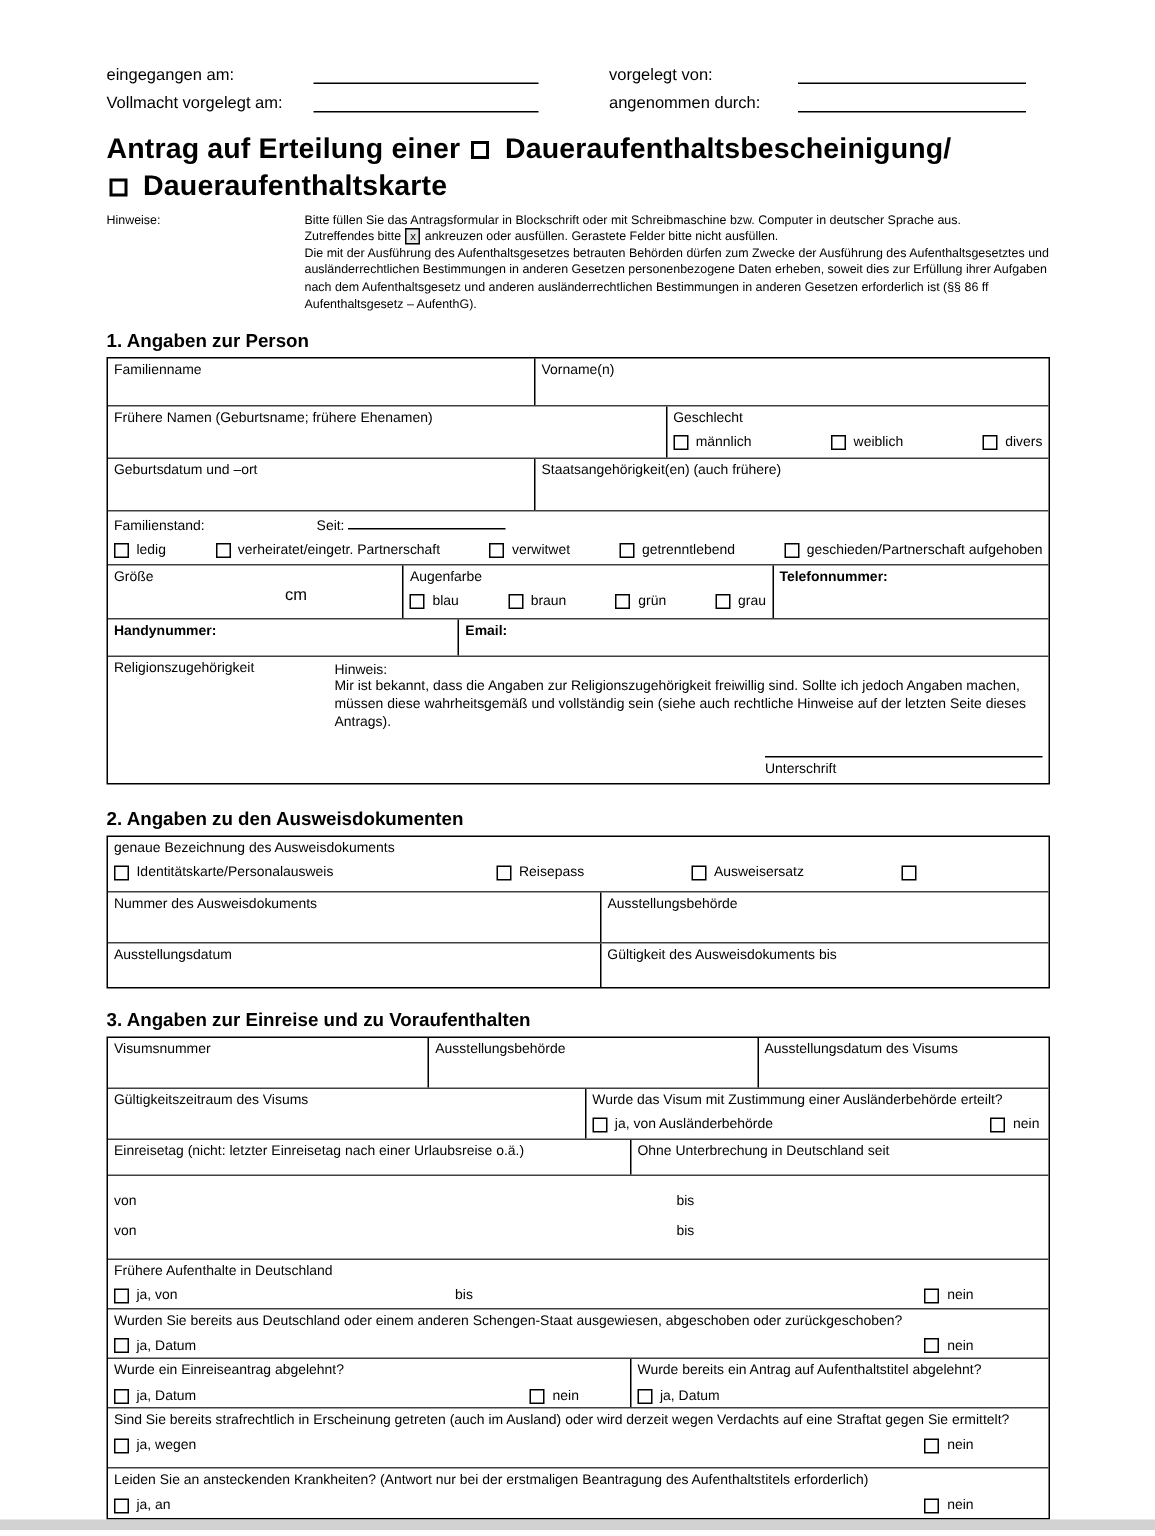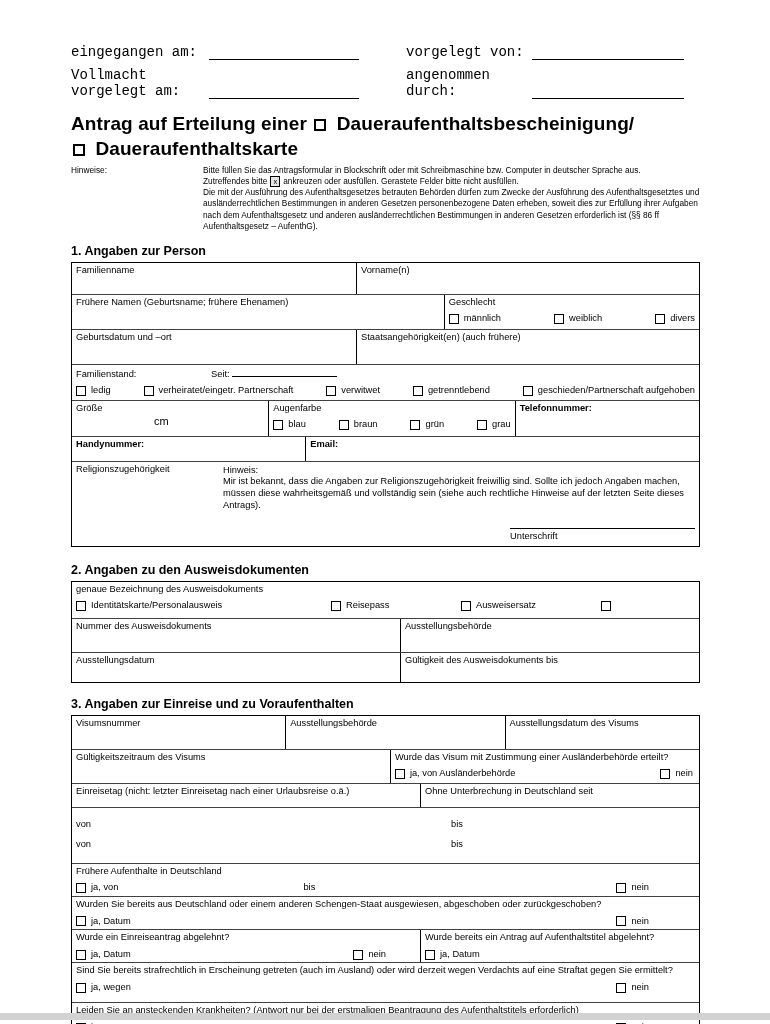--- a/index.html
+++ b/index.html
@@ -1,21 +1,21 @@
 <!DOCTYPE html>
 <html><head>
 <meta charset="utf-8">
 <style>
   * { box-sizing: border-box; margin: 0; padding: 0; }
   html, body { background: #ffffff; }
   body { font-family: "Liberation Sans", sans-serif; color: #000; }
   .page { width: 770px; height: 1024px; padding: 44px 70px 0 71px; position: relative; overflow: hidden; background: #fff; }
 
   
-  .meta-row { display: flex; align-items: flex-end; margin-bottom: 7px; font-size: 14px; font-family: Liberation Mono, monospace; }
+  .meta-row { display: flex; align-items: flex-end; margin-bottom: 7px; font-size: 11px; }
   .ml1 { width: 138px; }
   .mline1 { width: 150px; border-bottom: 1px solid #000; height: 11px; }
   .ml2 { width: 126px; margin-left: 47px; }
   .mline2 { width: 152px; border-bottom: 1px solid #000; height: 11px; }
 
   
   .title { font-size: 19px; font-weight: bold; margin-top: 12px; line-height: 1.32; letter-spacing: 0.1px; }
   .tcb { display: inline-block; width: 12px; height: 12px; border: 2.5px solid #000; margin: 0 5px 0 2px; transform: translateY(1px); }
 
   
@@ -160,21 +160,21 @@
             <span class="cb"></span>
             <span>geschieden/Partnerschaft aufgehoben</span>
           </span>
         </div>
       </div>
     </div>
 
     <div class="trow" style="min-height:36px;">
       <div class="tcell" style="width:31.3%;">
         <div>Größe</div>
-        <div style="margin-left:78px;margin-top:1px;font-size:11px;">cm</div>
+        <div style="margin-left:114px;margin-top:1px;font-size:11px;">cm</div>
       </div>
       <div class="tcell" style="width:39.3%;">
         <div>Augenfarbe</div>
         <div class="cbline" style="justify-content:space-between;">
           <span class="cbitem">
             <span class="cb"></span>
             <span>blau</span>
           </span>
           <span class="cbitem">
             <span class="cb"></span>

